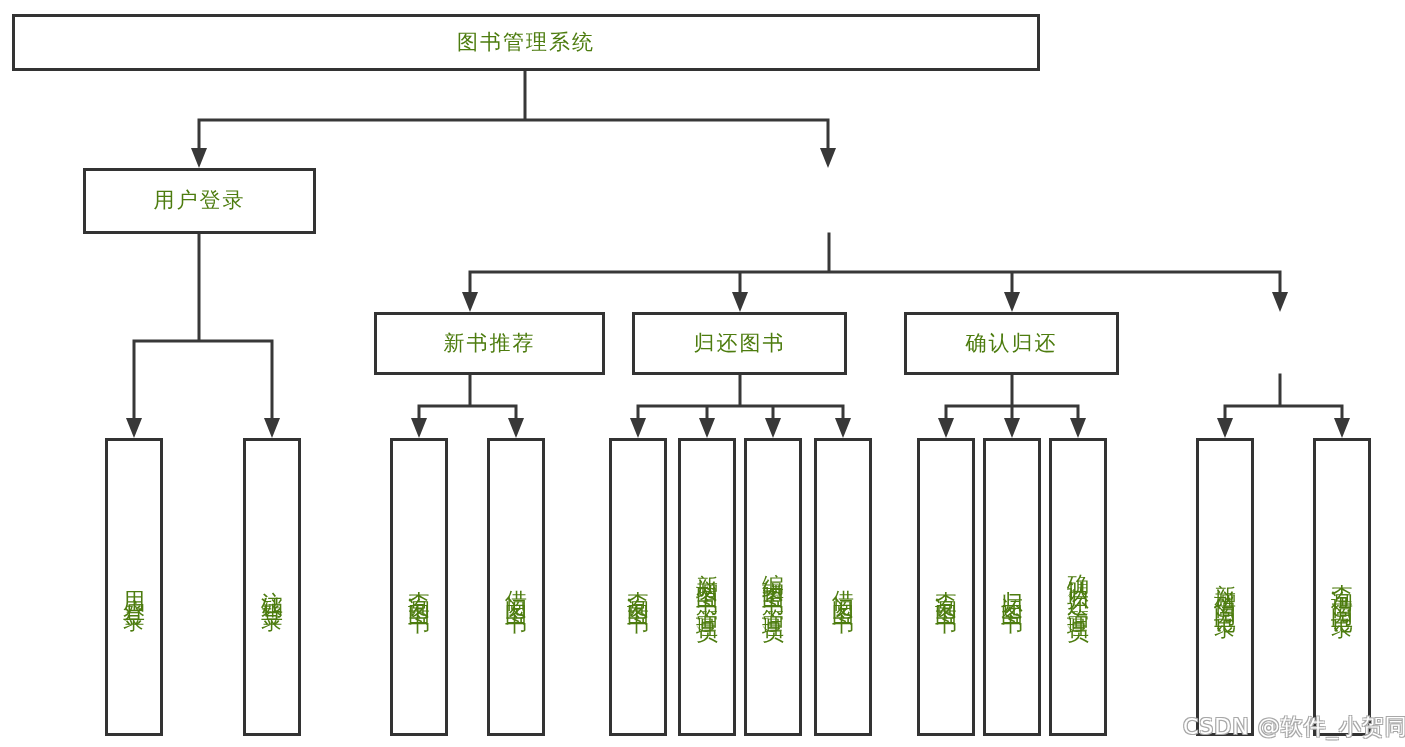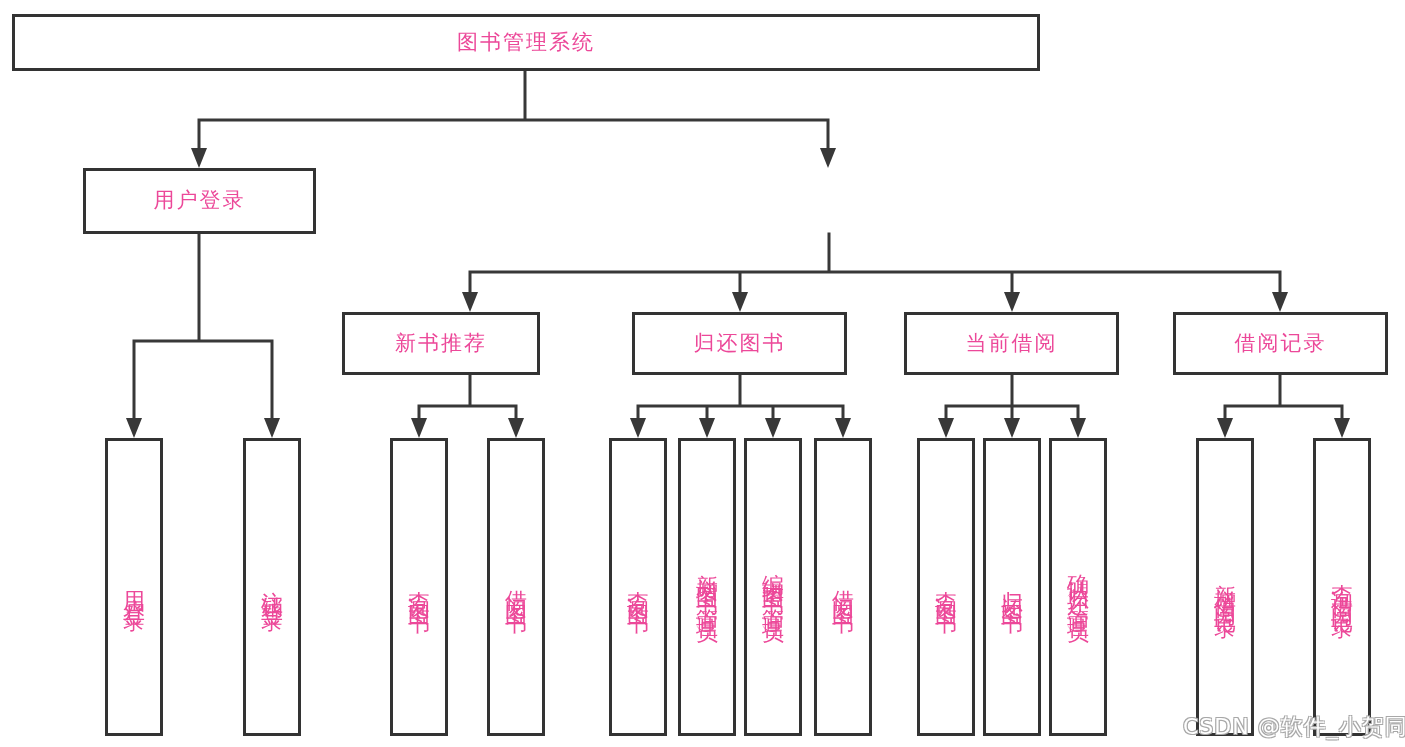--- a/index.html
+++ b/index.html
@@ -12,21 +12,21 @@
   }
   #connectors{position:absolute;left:0;top:0;width:1405px;height:747px;}
   .box{
     position:absolute;
     box-sizing:border-box;
     border:3px solid #333333;
     background:#ffffff;
     display:flex;
     align-items:center;
     justify-content:center;
-    color:#ec4899;
+    color:#4d7c0f;
     text-align:center;
   }
   .hbox{
     font-size:21px;
     letter-spacing:2px;
     line-height:1.2;
     white-space:nowrap;
   }
   .leaf{
     top:438px;
@@ -94,24 +94,23 @@
       <polygon points="1070,418 1086,418 1078,438"></polygon>
       <polygon points="1217,418 1233,418 1225,438"></polygon>
       <polygon points="1334,418 1350,418 1342,438"></polygon>
     </g>
   </svg>
 
   <div class="box hbox" style="left:12px;top:14px;width:1028px;height:57px">图书管理系统</div>
 
   <div class="box hbox" style="left:83px;top:168px;width:233px;height:66px">用户登录</div>
 
-  <div class="box hbox" style="left:342px;top:312px;width:198px;height:63px">新书推荐</div>
+  <div class="box hbox" style="left:374px;top:312px;width:231px;height:63px">新书推荐</div>
   <div class="box hbox" style="left:632px;top:312px;width:215px;height:63px">归还图书</div>
-  <div class="box hbox" style="left:904px;top:312px;width:215px;height:63px">当前借阅</div>
-  <div class="box hbox" style="left:1173px;top:312px;width:215px;height:63px">借阅记录</div>
+  <div class="box hbox" style="left:904px;top:312px;width:215px;height:63px">确认归还</div>
 
   <div class="box leaf" style="left:105px">用户登录</div>
   <div class="box leaf" style="left:243px">注销登录</div>
 
   <div class="box leaf" style="left:390px">查询图书</div>
   <div class="box leaf" style="left:487px">借阅图书</div>
 
   <div class="box leaf" style="left:609px">查询图书</div>
   <div class="box leaf" style="left:678px">新增图书（管理员）</div>
   <div class="box leaf" style="left:744px">编辑图书（管理员）</div>

